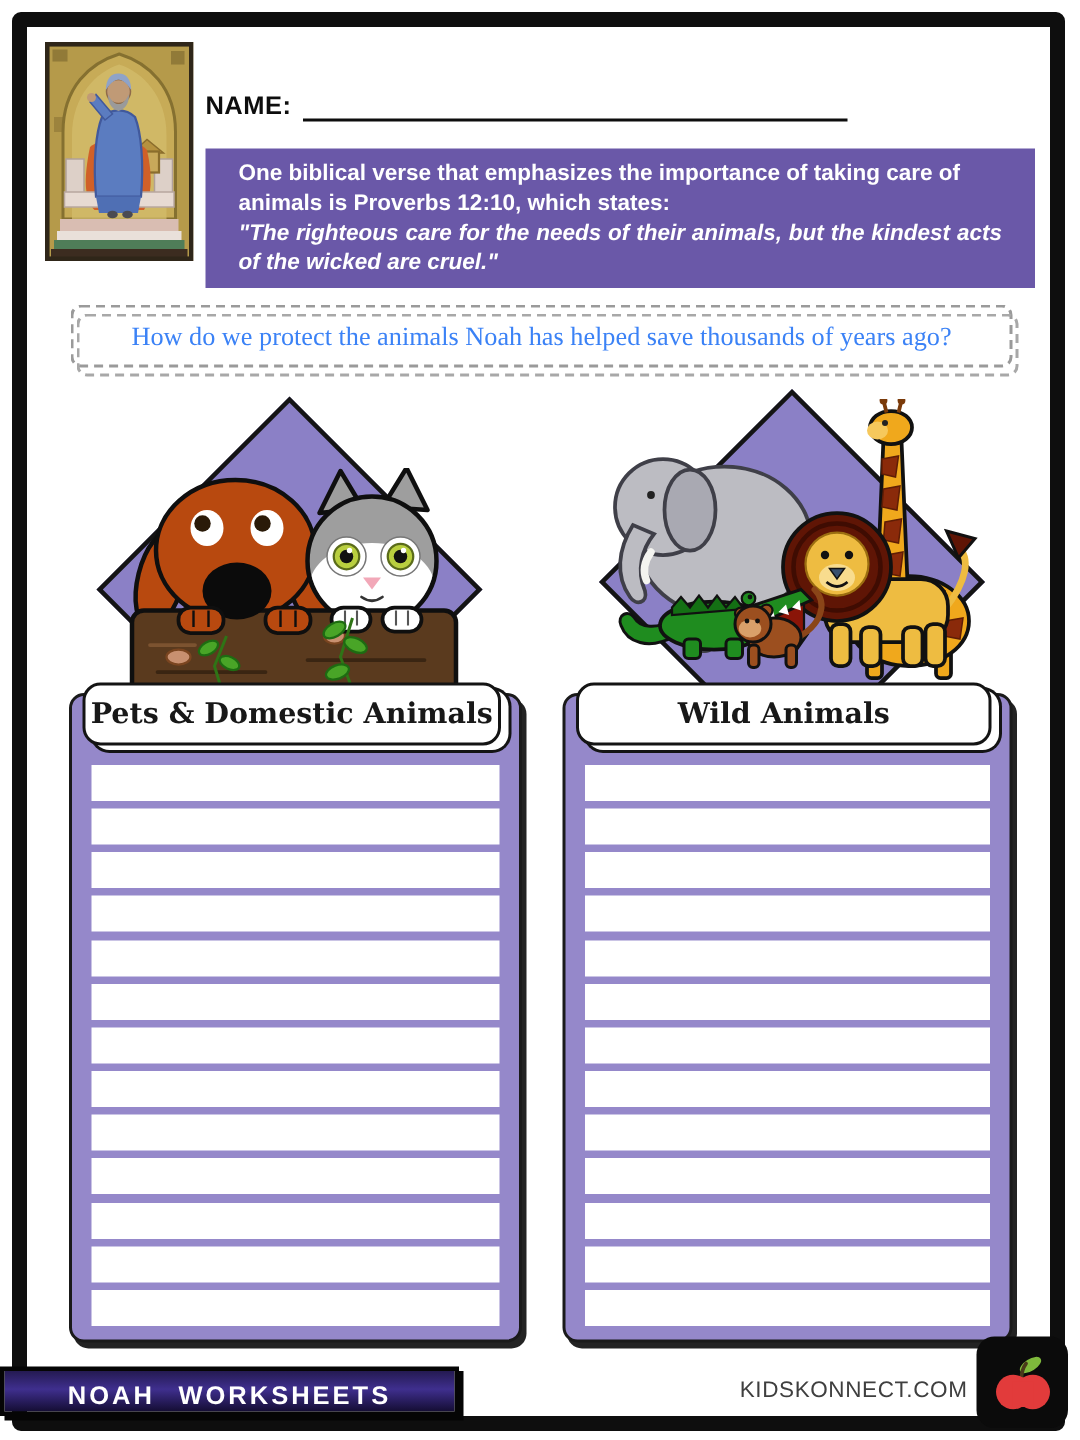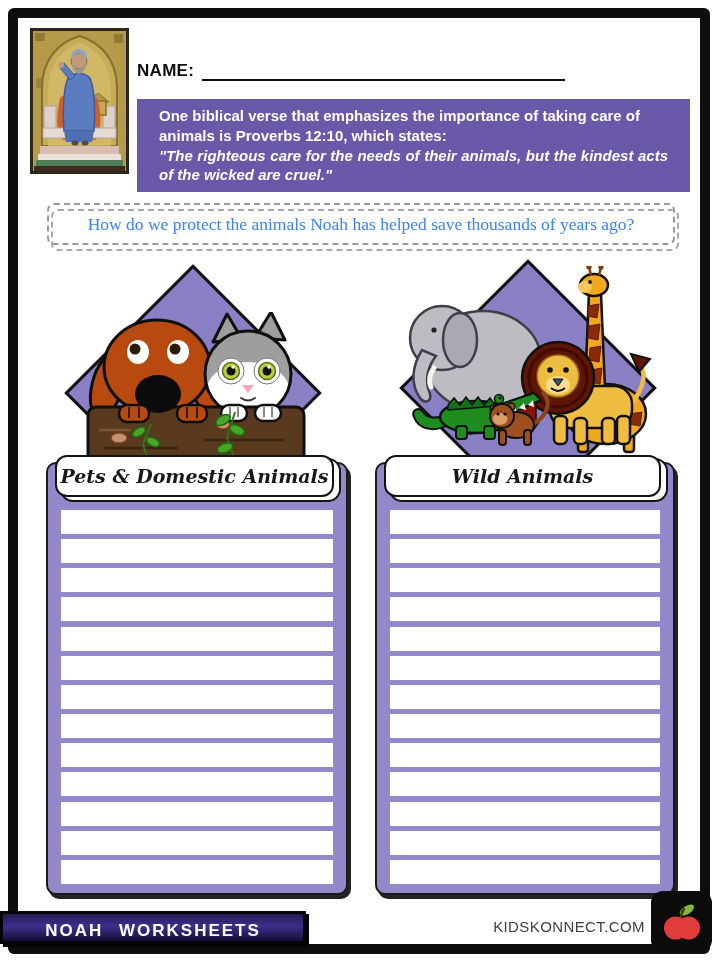--- a/index.html
+++ b/index.html
@@ -51,21 +51,21 @@
   .col-right{left:375px;width:300px;}
   .panel{position:absolute;left:0;right:0;top:7px;bottom:0;background:var(--panel,#9588ca);
          border:2.5px solid #1a1a1a;border-radius:10px;box-shadow:3px 4px 0 #232323;box-sizing:border-box;}
   .lines{position:absolute;left:13px;right:13px;top:46px;bottom:9px;
          display:flex;flex-direction:column;justify-content:space-between;}
   .answer-line{height:24px;background:#ffffff;}
   .pill{position:absolute;left:9px;right:14px;top:0;height:42px;background:#ffffff;
         border:2.5px solid #141414;border-radius:12px;z-index:5;box-sizing:border-box;
         display:flex;align-items:center;justify-content:center;
         box-shadow:6px 4px 0 -1px #ffffff,6px 4px 0 1px #141414;}
-  .pill-label{font-family:"DejaVu Serif", serif;font-weight:bold;font-size:19px;color:#181818;font-style:italic;}
+  .pill-label{font-family:"DejaVu Serif", serif;font-weight:bold;font-size:19px;color:#181818;}
 
   
   .badge{position:absolute;left:0;top:911px;width:306px;height:33px;z-index:6;box-sizing:border-box;
          border:3px solid #050505;box-shadow:3px 3px 0 #050505;
          background:linear-gradient(180deg,#241a52 0%,#3f2f8e 45%,#140d33 100%);
          display:flex;align-items:flex-end;justify-content:center;}
   .badge-label{color:#ffffff;font-weight:bold;font-size:17px;letter-spacing:2px;word-spacing:9px;}
   .site-label{position:absolute;top:918px;left:480px;width:165px;text-align:right;z-index:6;
               font-size:15px;color:#3f3f3f;letter-spacing:.4px;}
   .apple-box{position:absolute;left:651px;top:891px;width:61px;height:61px;background:#0b0b0b;

